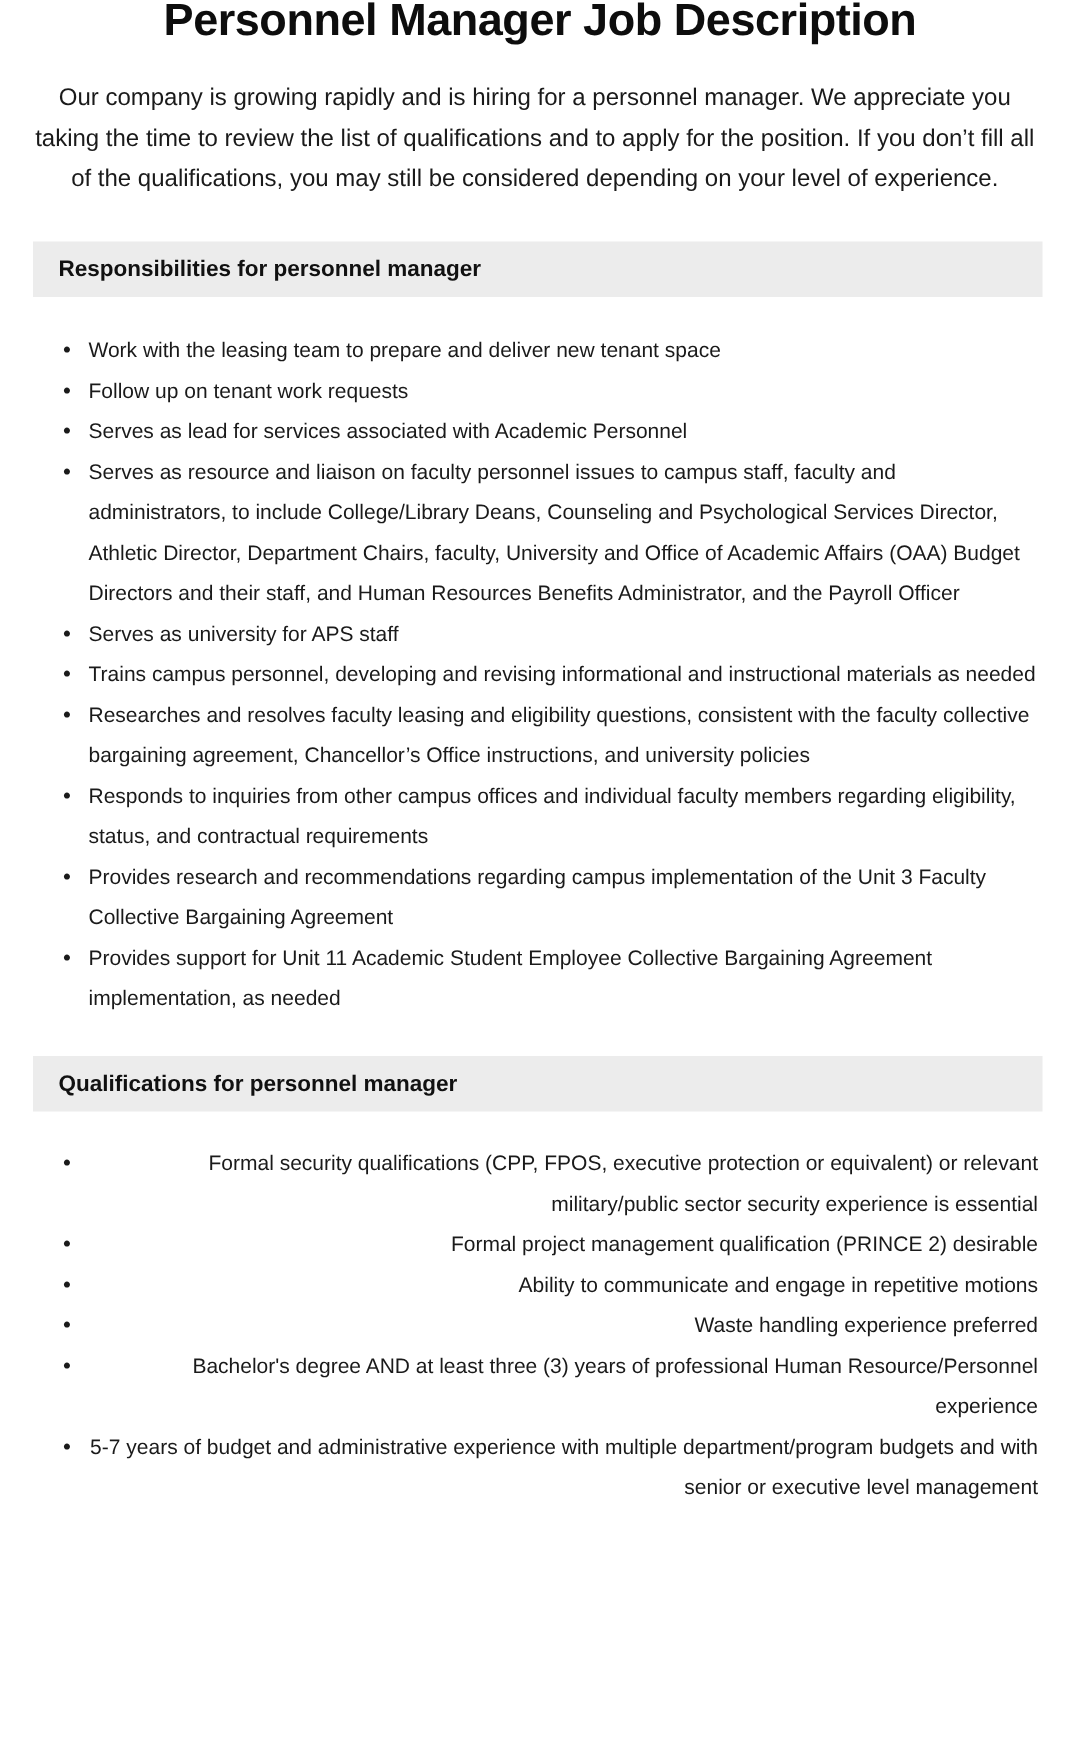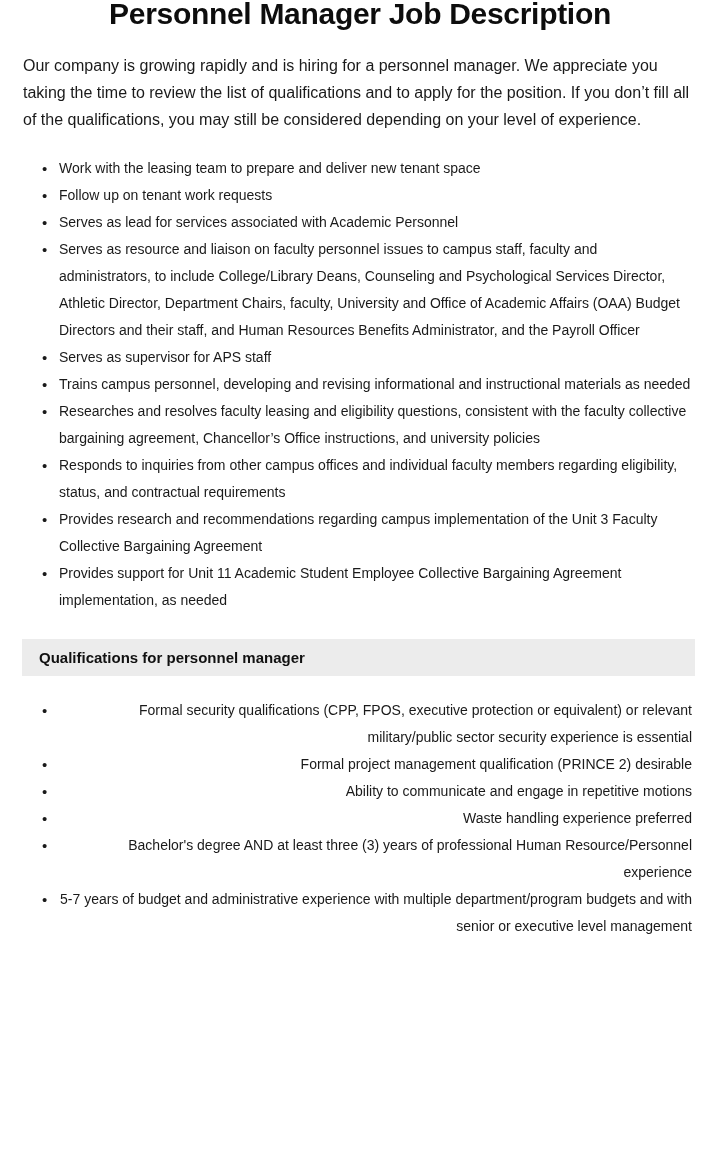--- a/index.html
+++ b/index.html
@@ -31,20 +31,21 @@
     position: relative;
     top: -4px;
     color: #0d0d0d;
   }
   .intro {
     font-size: 16px;
     line-height: 27px;
     margin: 0;
     padding: 16px 30px 0 23px;
     color: #1a1a1a;
+    text-align: center;
   }
   .section {
     margin: 0;
   }
   .section-header {
     background: #ececec;
     margin: 0 25px 0 22px;
     padding: 9px 0 9px 17px;
     font-size: 15px;
     font-weight: bold;
@@ -83,26 +84,27 @@
 </head>
 <body>
 
 <div class="page">
 
   <h1 class="doc-title">Personnel Manager Job Description</h1>
 
   <p class="intro">Our company is growing rapidly and is hiring for a personnel manager. We appreciate you taking the time to review the list of qualifications and to apply for the position. If you don’t fill all of the qualifications, you may still be considered depending on your level of experience.</p>
 
   <div class="section">
+    <div class="section-header first">Responsibilities for personnel manager</div>
     <ul class="bullet-list first-list">
       <li class="bullet-item">Work with the leasing team to prepare and deliver new tenant space</li>
       <li class="bullet-item">Follow up on tenant work requests</li>
       <li class="bullet-item">Serves as lead for services associated with Academic Personnel</li>
       <li class="bullet-item">Serves as resource and liaison on faculty personnel issues to campus staff, faculty and administrators, to include College/Library Deans, Counseling and Psychological Services Director, Athletic Director, Department Chairs, faculty, University and Office of Academic Affairs (OAA) Budget Directors and their staff, and Human Resources Benefits Administrator, and the Payroll Officer</li>
-      <li class="bullet-item">Serves as supervisor for APS staff</li>
+      <li class="bullet-item">Serves as university for APS staff</li>
       <li class="bullet-item">Trains campus personnel, developing and revising informational and instructional materials as needed</li>
       <li class="bullet-item">Researches and resolves faculty leasing and eligibility questions, consistent with the faculty collective bargaining agreement, Chancellor’s Office instructions, and university policies</li>
       <li class="bullet-item">Responds to inquiries from other campus offices and individual faculty members regarding eligibility, status, and contractual requirements</li>
       <li class="bullet-item">Provides research and recommendations regarding campus implementation of the Unit 3 Faculty Collective Bargaining Agreement</li>
       <li class="bullet-item">Provides support for Unit 11 Academic Student Employee Collective Bargaining Agreement implementation, as needed</li>
     </ul>
   </div>
 
   <div class="section">
     <div class="section-header second">Qualifications for personnel manager</div>

